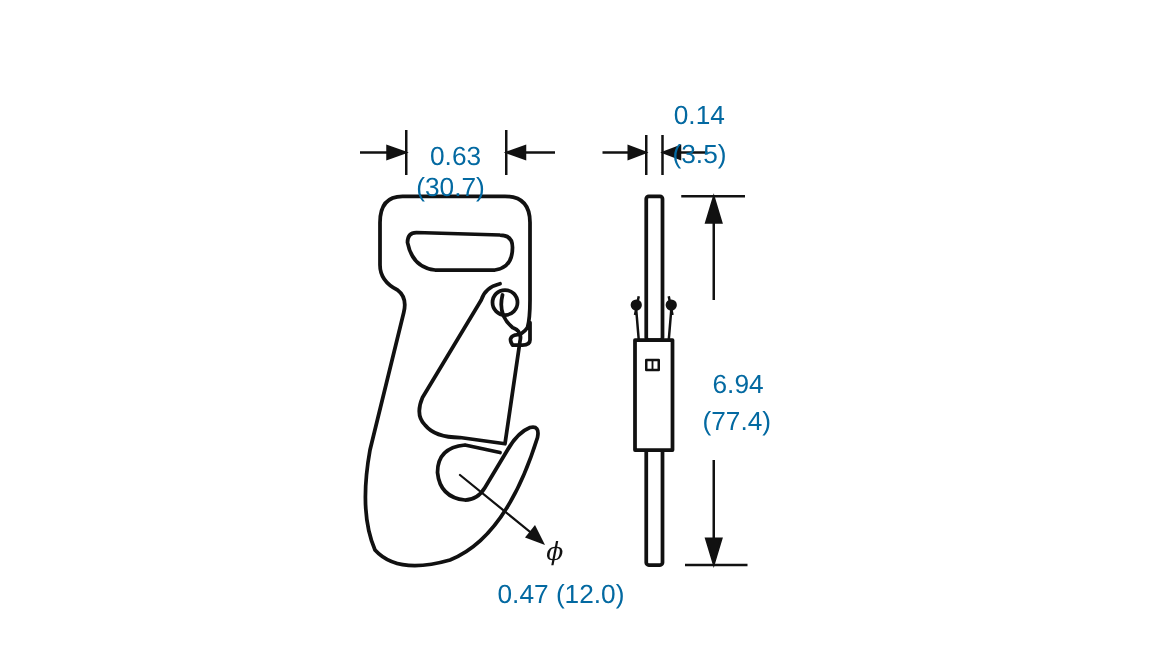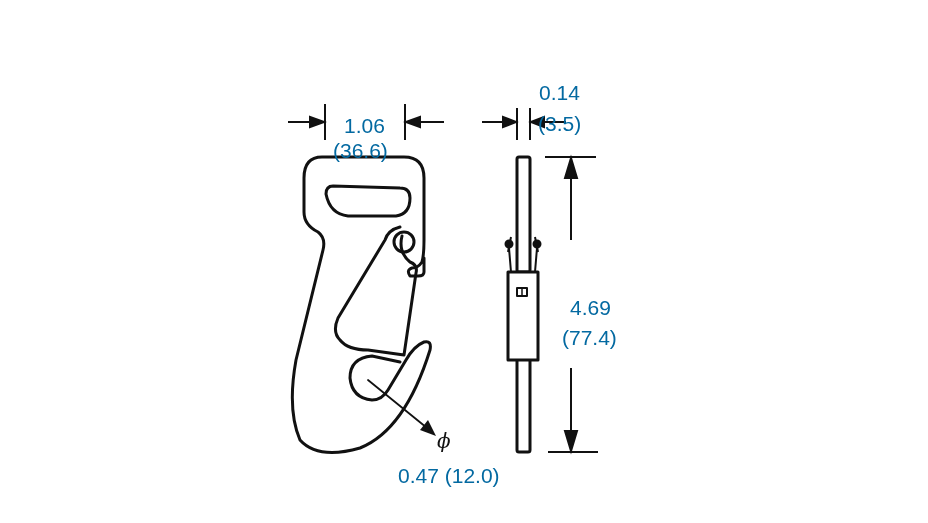--- a/index.html
+++ b/index.html
@@ -84,23 +84,23 @@
 
     <line x1="545" y1="157" x2="596" y2="157"></line>
     <line x1="548" y1="452" x2="598" y2="452"></line>
     <line x1="571" y1="164" x2="571" y2="240"></line>
     <line x1="571" y1="368" x2="571" y2="445"></line>
     <polygon points="571,158 565,178 577,178"></polygon>
     <polygon points="571,451 565,431 577,431"></polygon>
   </g>
 </svg>
 
-<div class="lbl" style="left:344px;top:86px;">1.06</div>
-<div class="lbl" style="left:333px;top:111px;">(36.6)</div>
+<div class="lbl" style="left:344px;top:86px;">0.63</div>
+<div class="lbl" style="left:333px;top:111px;">(30.7)</div>
 
 <div class="lbl" style="left:539px;top:53px;">0.14</div>
 <div class="lbl" style="left:538px;top:84px;">(3.5)</div>
 
-<div class="lbl" style="left:570px;top:268px;">4.69</div>
+<div class="lbl" style="left:570px;top:268px;">6.94</div>
 <div class="lbl" style="left:562px;top:298px;">(77.4)</div>
 
 <div class="phi" style="left:437px;top:429px;">ϕ</div>
 <div class="lbl" style="left:398px;top:436px;">0.47 (12.0)</div>
 
 </body></html>

